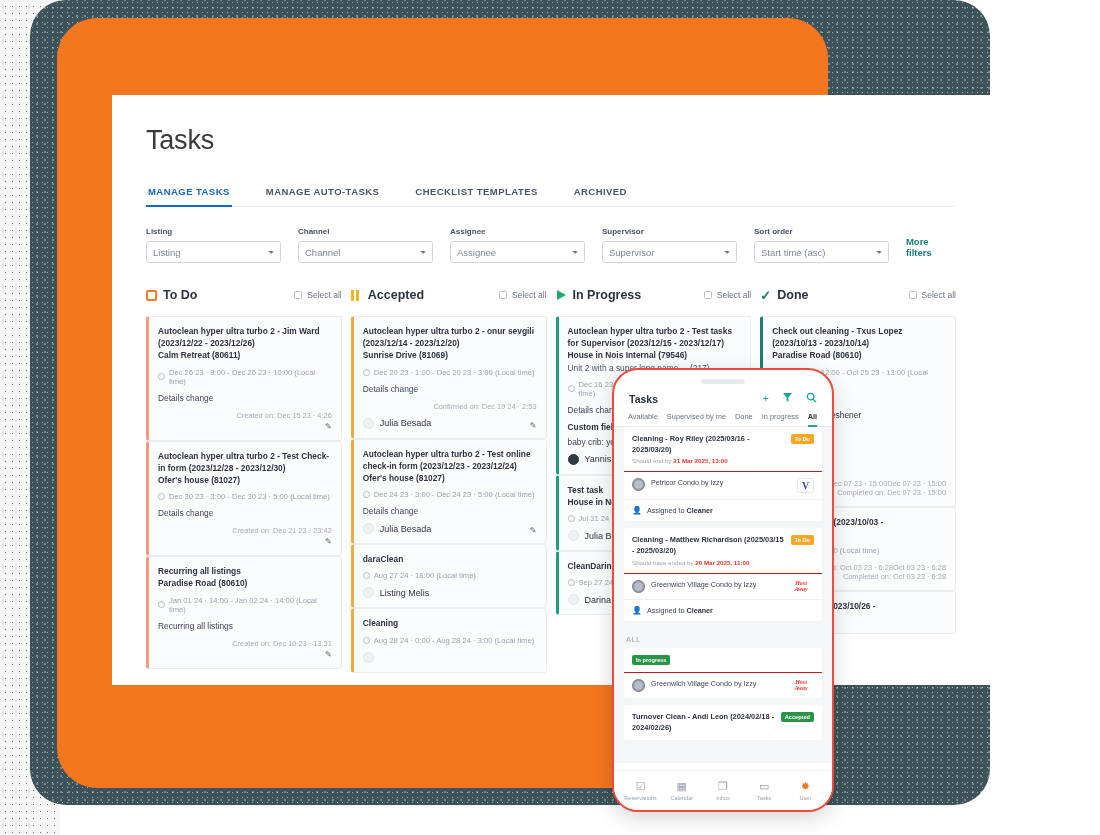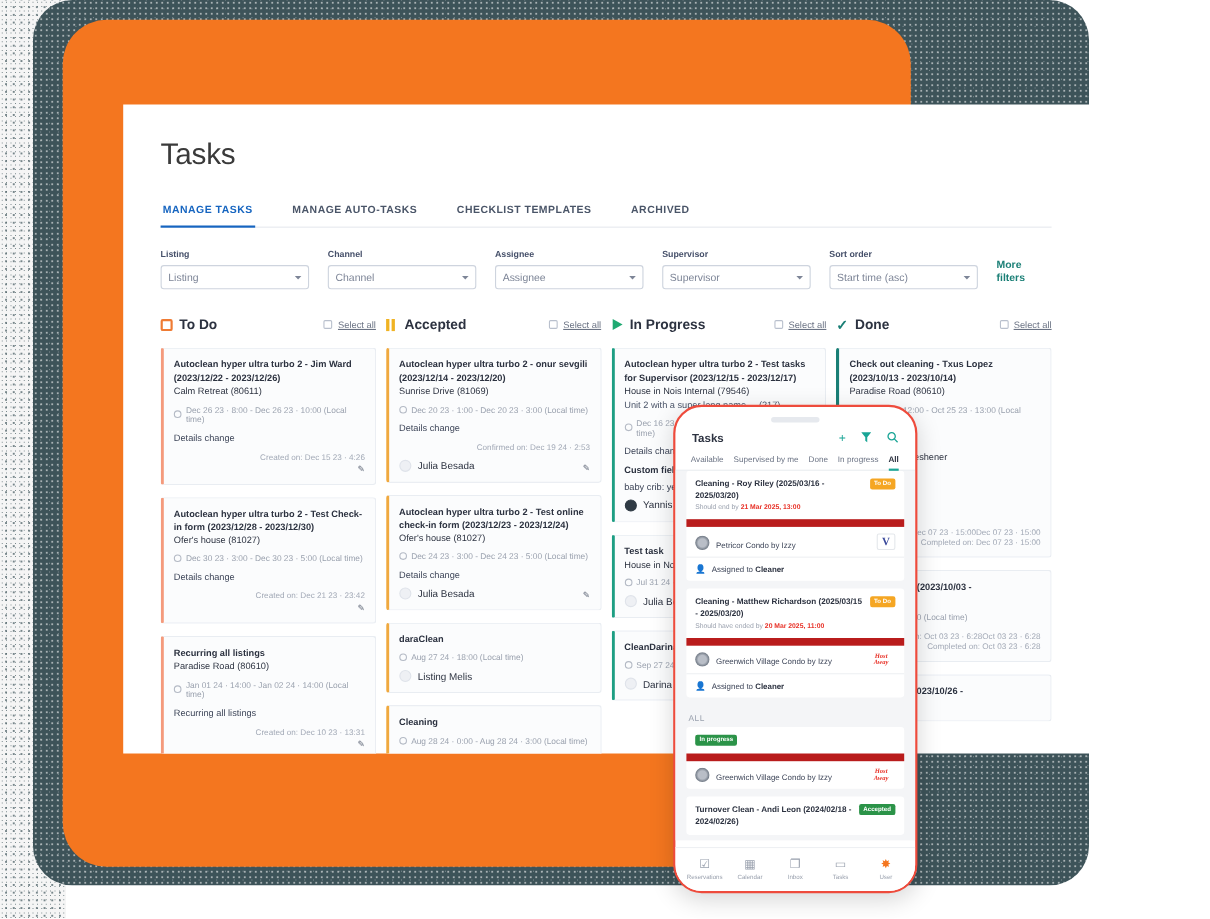--- a/index.html
+++ b/index.html
@@ -93,34 +93,34 @@
     content: ""; position: absolute; top: 0; width: 3px; height: 11px; background: #f0b323;
   }
   .ico-accepted:before { left: 0; } .ico-accepted:after { left: 5px; }
   .ico-prog:before {
     content: ""; position: absolute; left: 1px; top: 0;
     border-left: 9px solid #1fa971; border-top: 5.5px solid transparent; border-bottom: 5.5px solid transparent;
   }
   .ico-done { color: #1a7f76; font-size: 13px; line-height: 11px; font-weight: bold; }
   .sel-all { margin-left: auto; display: flex; align-items: center; gap: 5px; cursor: pointer; }
   .sel-box { width: 8px; height: 8px; border: 1px solid #b9c0cd; border-radius: 1.5px; }
-  .sel-txt { font-size: 8.5px; color: #6b7384; text-decoration: underline; }
+  .sel-txt { font-size: 8.5px; color: #6b7384; }
 
   
   .card {
     background: #fbfcfd; border: 1px solid #e9edf2; border-radius: 3px;
     border-left-width: 3px; border-left-style: solid;
-    padding: 8px 9px 9px 9px; margin-bottom: 11px; position: relative;
+    padding: 8px 9px 9px 9px; position: relative;
   }
   .c-todo { border-left-color: #f49a7c; }
   .c-acc  { border-left-color: #f0a93f; }
   .c-prog { border-left-color: #1d9e83; }
   .c-done { border-left-color: #1a7f76; }
   .c-title { font-size: 8.4px; font-weight: bold; color: #2c3240; line-height: 1.45; }
-  .c-sub   { font-size: 8.4px; font-weight: normal; color: #2c3240; line-height: 1.45; }
+  .c-sub   { font-size: 8.4px; font-weight: bold; color: #2c3240; line-height: 1.45; }
   .c-unit  { font-size: 8.4px; color: #4a5468; line-height: 1.45; }
   .c-time  { font-size: 7.6px; color: #9aa1ae; margin-top: 6px; display: flex; align-items: center; gap: 4px; }
   .clock {
     width: 7px; height: 7px; border: 1px solid #b4bac5; border-radius: 50%;
     display: inline-block; flex: none;
   }
   .c-body { font-size: 8.4px; color: #3d4558; margin-top: 7px; }
   .c-strong { font-size: 8.4px; color: #2c3240; font-weight: bold; margin-top: 7px; }
   .c-kv { font-size: 8.4px; color: #3d4558; margin-top: 5px; }
   .c-meta { font-size: 7.4px; color: #a2a9b6; text-align: right; margin-top: 8px; }
@@ -173,22 +173,22 @@
   .ph-c-due { font-size: 6.2px; color: #9aa1ae; margin-top: 2px; }
   .ph-c-due b { color: #e8342a; }
   .badge {
     font-size: 5.6px; font-weight: bold; color: #fff; border-radius: 2px;
     padding: 2px 4px; height: 10px; line-height: 7px; white-space: nowrap; flex: none;
   }
   .b-todo { background: #f5a623; }
   .b-prog { background: #2b9348; }
   .b-acc  { background: #2b9348; }
   .ph-c-mid {
-    display: flex; align-items: flex-end; gap: 6px; padding: 6px 8px;
-    border-top: 7px solid #b91c1c;
+    display: flex; align-items: flex-start; gap: 6px; padding: 6px 8px;
+    border-top: 1px solid #b91c1c;
   }
   .ph-ava { width: 13px; height: 13px; border-radius: 50%; background: #8a8f99; flex: none; overflow:hidden;
             background-image: radial-gradient(#b9bec7 40%, #6d7682 70%); }
   .ph-prop { font-size: 7.2px; color: #3d4558; flex: 1; }
   .logo-v {
     width: 17px; height: 15px; border: 1px solid #e4e7eb; border-radius: 2px;
     color: #3b4a9c; font-size: 10px; font-weight: bold; text-align: center; line-height: 14px;
     font-family: "Liberation Serif", serif; flex: none;
   }
   .logo-sa {

